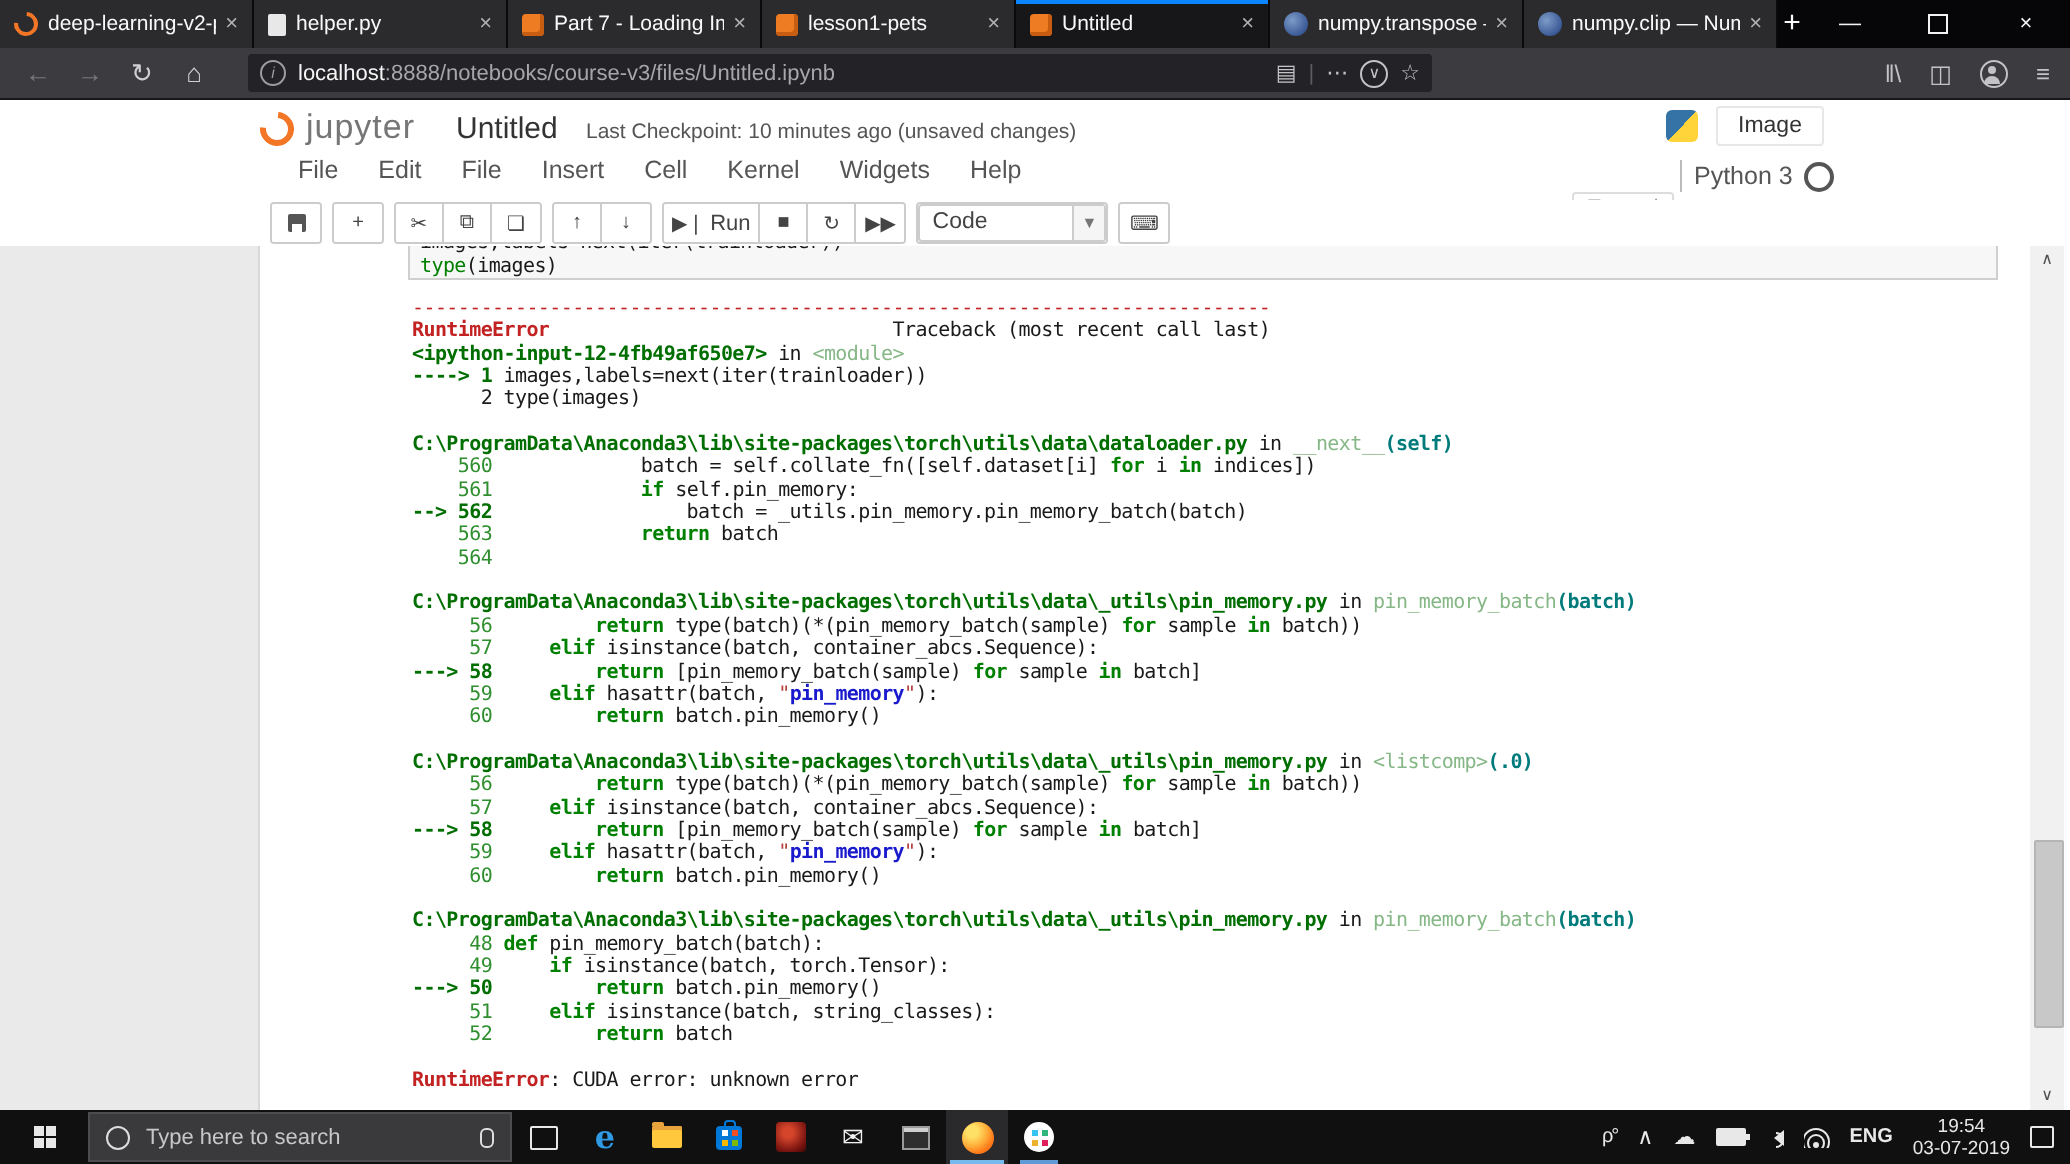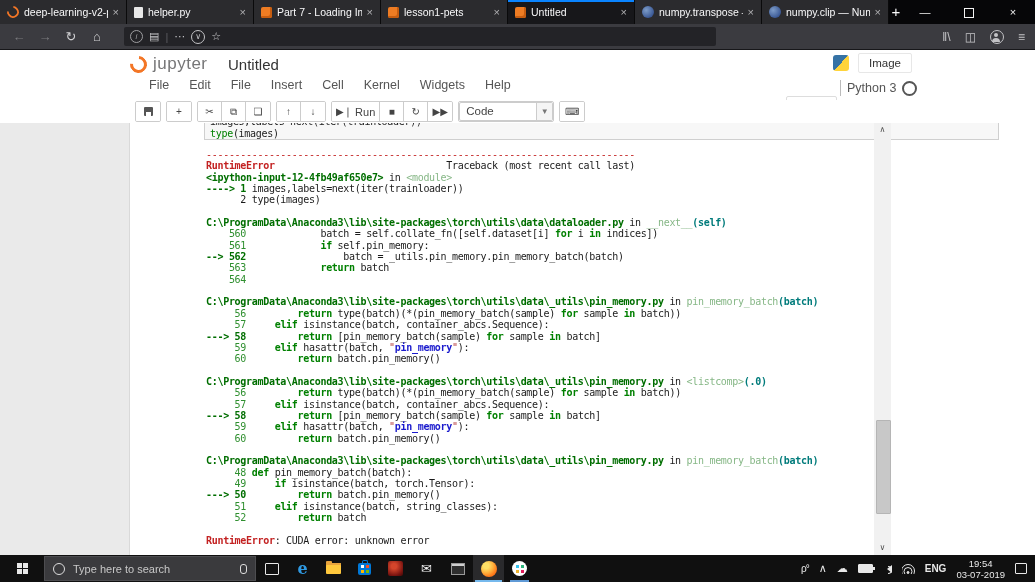--- a/index.html
+++ b/index.html
@@ -72,21 +72,21 @@
           gap:3px;color:#444;font-size:11px;border-right:1px solid #ccc;padding:0 4px;box-sizing:border-box;}
   .tb-btn:last-child{border-right:none;}
   .tb-btn .g{font-size:10px;}
   .floppy{width:9px;height:9px;background:#555;border-radius:1px;position:relative;}
   .floppy::after{content:"";position:absolute;left:2px;bottom:0;width:5px;height:4px;background:#fff;}
   .cell-type{display:flex;border:1px solid #ccc;border-radius:2px;height:19px;width:94px;box-sizing:border-box;}
   .cell-type .ct-label{flex:1;font-size:11.5px;color:#444;padding:2px 6px;}
   .cell-type .ct-arrow{width:15px;border-left:1px solid #ccc;background:#f5f5f5;color:#777;font-size:8px;
                        display:flex;align-items:center;justify-content:center;}
   
-  .nb{position:absolute;left:0;top:123px;width:891px;height:432px;background:#fff;}
+  .nb{position:absolute;left:0;top:123px;width:1032px;height:432px;background:#fff;}
   .nb-left{position:absolute;left:0;top:0;width:129px;height:432px;background:#eaeaea;border-right:1px solid #d9d9d9;}
   .nb-main{position:absolute;left:130px;top:0;width:887px;height:432px;background:#fff;overflow:hidden;}
   .cell-input{position:absolute;left:74px;top:-10px;width:795px;height:27px;box-sizing:border-box;
               border:1px solid #cfcfcf;background:#f7f7f7;padding:2px 5px;overflow:hidden;
               font-family:"DejaVu Sans Mono",monospace;font-size:10px;line-height:11.5px;
               letter-spacing:-0.3px;color:#1a1a1a;white-space:pre;}
   .c-g{color:#008000;}
   .tb-out{position:absolute;left:76px;top:26px;font-family:"DejaVu Sans Mono",monospace;
           font-size:10px;line-height:11.35px;letter-spacing:-0.3px;white-space:pre;color:#1a1a1a;}
   .tline{min-height:11.35px;}
@@ -202,40 +202,42 @@
     </div>
   </div>
 
   <div class="navbar">
     <div class="nav-btn dim">←</div>
     <div class="nav-btn dim">→</div>
     <div class="nav-btn">↻</div>
     <div class="nav-btn">⌂</div>
     <div class="urlbar">
       <span class="info-cir">i</span>
+      <span class="url-text"><span class="url-host">localhost</span><span class="url-rest">:8888/notebooks/course-v3/files/Untitled.ipynb</span></span>
       <span class="url-ic">▤</span>
       <span class="url-sep">|</span>
       <span class="url-ic">⋯</span>
       <span class="pocket-cir">∨</span>
       <span class="url-ic">☆</span>
     </div>
     <div class="nav-right">
       <span class="url-ic">‖\</span>
       <span class="url-ic">◫</span>
       <span class="acct"></span>
       <span class="url-ic">≡</span>
     </div>
   </div>
 
   <div class="jp-header">
     <div class="jp-logo">
       <span class="jp-logo-mark"></span>
       <span class="jp-logo-text">jupyter</span>
     </div>
     <div class="jp-title">Untitled</div>
+    <div class="jp-chk">Last Checkpoint: 10 minutes ago   (unsaved changes)</div>
     <div class="py-logo"></div>
     <div class="logout-btn">Image</div>
   </div>
 
   <div class="jp-menubar">
     <div class="menus" id="jp-menus">
         <div class="menu-item">File</div>
         <div class="menu-item">Edit</div>
         <div class="menu-item">File</div>
         <div class="menu-item">Insert</div>

